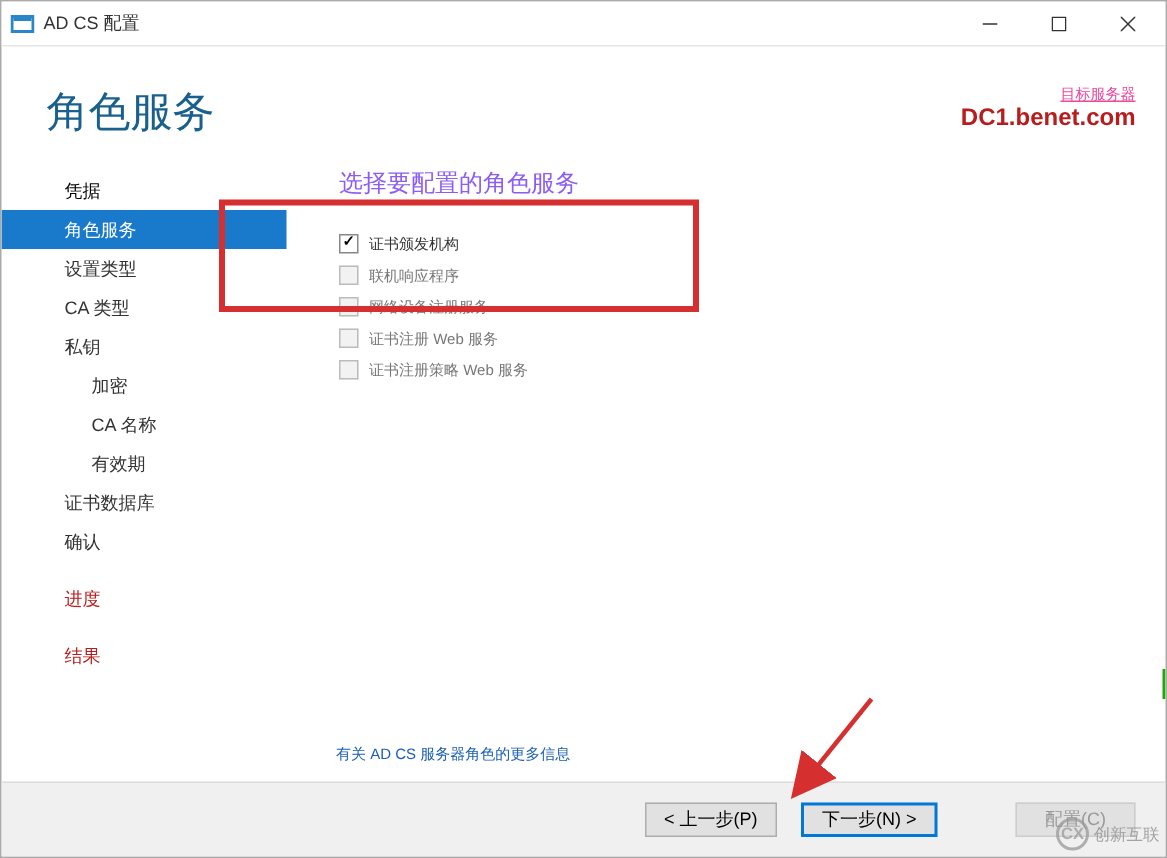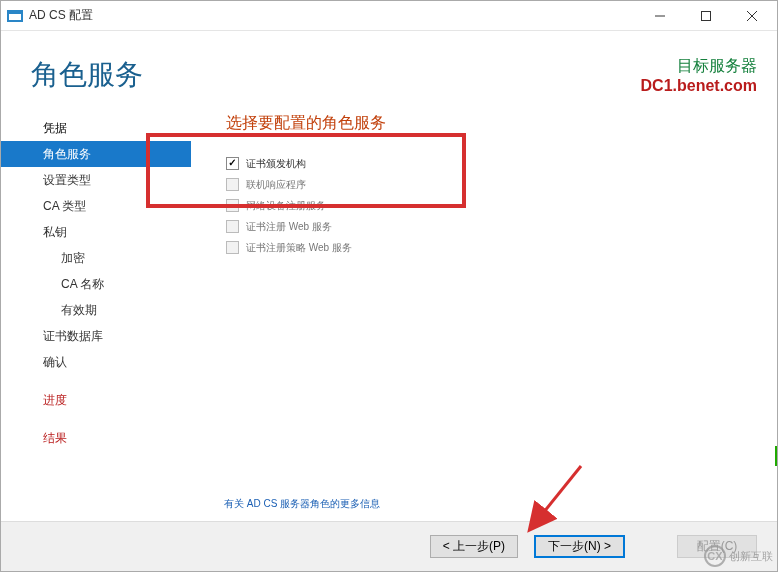--- a/index.html
+++ b/index.html
@@ -8,33 +8,33 @@
     .titlebar { height: 30px; display: flex; align-items: center; padding: 0 2px 0 6px; background: #fff; border-bottom: 1px solid #e5e5e5; }
     .titlebar .app-icon { width: 16px; height: 16px; margin-right: 6px; display: inline-flex; align-items: center; justify-content: center; }
     .titlebar .app-icon svg { width: 16px; height: 16px; }
     .titlebar .title { font-size: 12px; color: #333; flex: 1; }
     .titlebar .win-controls { display: flex; }
     .titlebar .win-btn { width: 46px; height: 30px; display: flex; align-items: center; justify-content: center; font-size: 10px; color: #333; cursor: pointer; }
     
     .header-row { display: flex; padding: 25px 20px 18px 30px; }
     .page-title { font-size: 28px; font-weight: 300; color: #1a608f; flex: 1; }
     .target-block { text-align: right; }
-    .target-label { font-size: 16px; color: #15803d; }
+    .target-label { font-size: 10px; color: #ec4899; text-decoration: underline; }
     .target-value { font-size: 16px; color: #b91c1c; font-weight: 700; }
     
     .body-row { display: flex; padding: 0; }
     .nav-col { width: 190px; padding-top: 2px; }
     .nav-item { font-size: 12px; color: #333; padding: 4px 0 4px 42px; cursor: pointer; line-height: 18px; }
     .nav-item.selected { background: #1979ca; color: #fff; }
     .nav-item.indent-1 { padding-left: 60px; }
     .nav-item.done { color: #000; }
     .nav-item.pending { color: #b91c1c; margin-top: 12px; }
     
     .main-col { flex: 1; padding: 0 20px 0 35px; }
-    .section-heading { font-size: 16px; color: #c2410c; margin-bottom: 20px; }
+    .section-heading { font-size: 16px; color: #8b5cf6; margin-bottom: 20px; }
     
     .chk-row { display: flex; align-items: center; gap: 7px; margin-bottom: 2px; height: 19px; }
     .chk { width: 13px; height: 13px; border: 1px solid #888; background: #fff; display: inline-flex; align-items: center; justify-content: center; font-size: 10px; line-height: 1; }
     .chk.checked::after { content: "✓"; color: #000; font-weight: bold; position: relative; top: -1px; }
     .chk.disabled { border-color: #bbb; background: #f2f2f2; }
     .chk-label { font-size: 10px; color: #333; }
     .chk-label.disabled { color: #777; }
     
     .highlight-box { position: absolute; border: 4px solid #d62f2f; pointer-events: none; }
     

